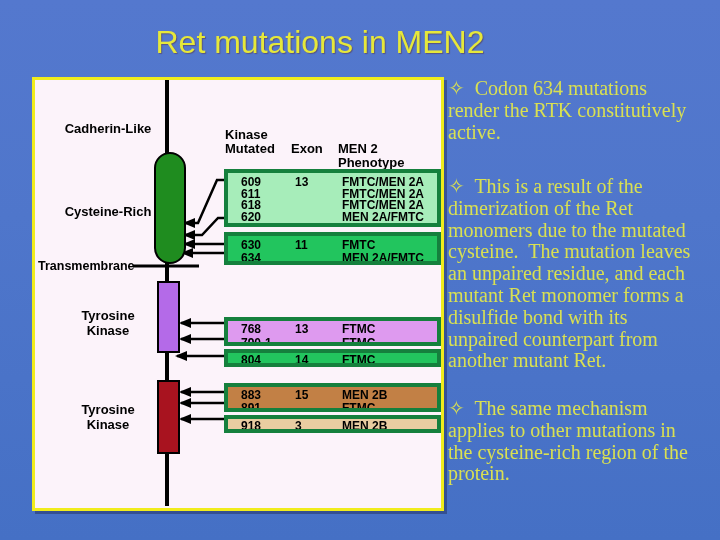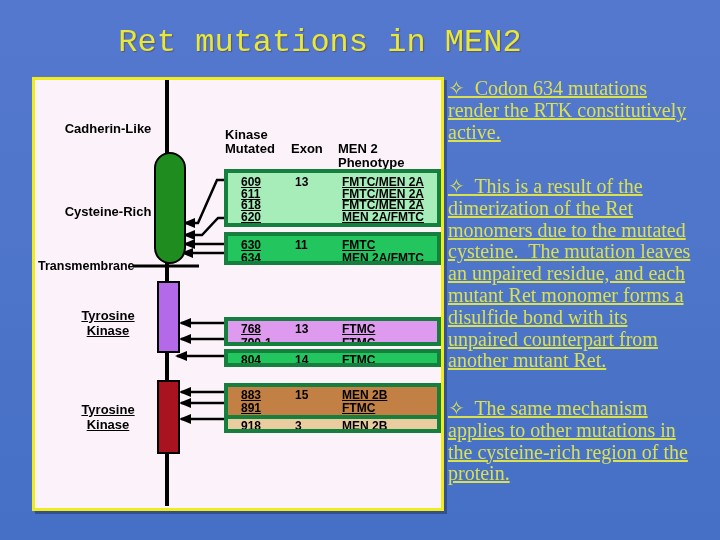--- a/index.html
+++ b/index.html
@@ -1,21 +1,21 @@
 <!DOCTYPE html>
 <html><head>
 <meta charset="utf-8">
 <style>
   html,body{margin:0;padding:0;}
   #slide{position:relative;width:720px;height:540px;overflow:hidden;
     background:linear-gradient(180deg,#5478ce 0%,#4f76cb 40%,#4570c5 100%);
     font-family:"Liberation Sans",sans-serif;}
-  .pre{white-space:pre-wrap;text-decoration:underline;}
+  .pre{white-space:pre-wrap;}
   #title{position:absolute;left:0;top:24px;width:640px;text-align:center;
-    font-family:Liberation Mono, monospace;font-size:32px;font-weight:400;
+    font-family:Liberation Sans, sans-serif;font-size:32px;font-weight:400;
     text-shadow:1px 1px 1px rgba(90,40,40,.45);}
   
   #panel{position:absolute;left:32px;top:77px;width:412px;height:434px;
     box-sizing:border-box;border:3px solid #f0ec1c;background:#fcf3fa;
     box-shadow:3px 3px 0 rgba(30,40,80,.45);}
   #panel svg{position:absolute;left:0;top:0;}
   .shape{position:absolute;box-sizing:border-box;border:2px solid #000;}
   #capsule{left:119px;top:72px;width:32px;height:112px;border-radius:16px;}
   #tk1{left:122px;top:201px;width:23px;height:72px;}
   #tk2{left:122px;top:300px;width:23px;height:74px;}
@@ -40,21 +40,21 @@
   .b1 .col{padding-top:4px;line-height:11.5px;}
   .b2 .col{padding-top:3px;line-height:13px;}
   .b3 .col{padding-top:2px;line-height:13.5px;}
   .b4 .col{padding-top:1px;line-height:13px;}
   .b5 .col{padding-top:2px;line-height:12.5px;}
   .b6 .col{padding-top:1px;line-height:13px;}
   #box1{top:89px;height:58px;}
   #box2{top:152px;height:33px;}
   #box3{top:237px;height:29px;}
   #box4{top:269px;height:18px;}
-  #box5{top:303px;height:45px;}
+  #box5{top:303px;height:29px;}
   #box6{top:335px;height:18px;}
   
   .bullet{position:absolute;left:448px;width:270px;
     font-family:"Liberation Serif",serif;font-size:20px;line-height:21.8px;}
   #bullet1{top:78px;}
   #bullet2{top:176px;}
   #bullet3{top:398px;}
 </style>
 </head>
 <body>

